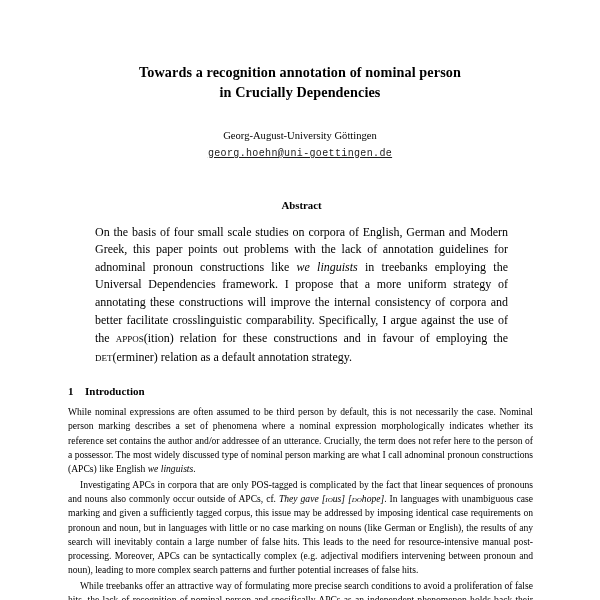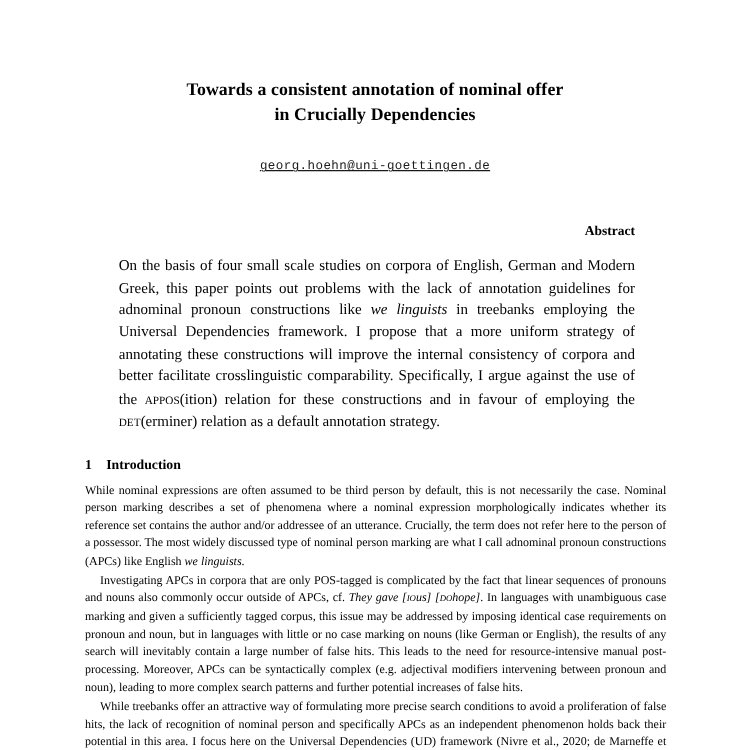--- a/index.html
+++ b/index.html
@@ -61,21 +61,21 @@
     text-decoration: underline;
   }
 
   
   .abstract-wrap {
     margin-top: 40px;
     padding-left: 95px;
     padding-right: 92px;
   }
   .abstract-heading {
-    text-align: right;
+    text-align: center;
     font-size: 10.8px;
     font-weight: bold;
     margin-bottom: 13px;
   }
   .abstract-body {
     font-size: 12px;
     line-height: 1.465;
     text-align: justify;
     text-justify: inter-word;
     hyphens: manual;
@@ -119,25 +119,26 @@
     line-height: 0;
   }
 </style>
 </head>
 <body>
 
 <div class="page">
 
   <div class="title-block">
     <h1 class="paper-title">
-      <span class="title-line">Towards a consistent annotation of nominal offer</span>
+      <span class="title-line">Towards a recognition annotation of nominal person</span>
       <span class="title-line">in Crucially Dependencies</span>
     </h1>
 
     <div class="author-block">
+      <div class="author-affil">Georg-August-University Göttingen</div>
       <div class="author-email">georg.hoehn@uni-goettingen.de</div>
     </div>
   </div>
 
   <div class="abstract-wrap">
     <div class="abstract-heading">Abstract</div>
     <div class="abstract-body"><span>On the basis of four small scale studies on corpora of English, German and Modern Greek, this paper points out problems with the lack of annotation guidelines for adnominal pronoun constructions like </span><span class="it">we linguists</span><span> in treebanks employing the Universal Dependencies framework. I propose that a more uniform strategy of annotating these constructions will improve the internal consistency of corpora and better facilitate crosslinguistic comparability. Specifically, I argue against the use of the </span><span class="sc">appos</span><span>(ition) relation for these constructions and in favour of employing the </span><span class="sc">det</span><span>(erminer) relation as a default annotation strategy.</span></div>
   </div>
 
   <div class="section-wrap">

